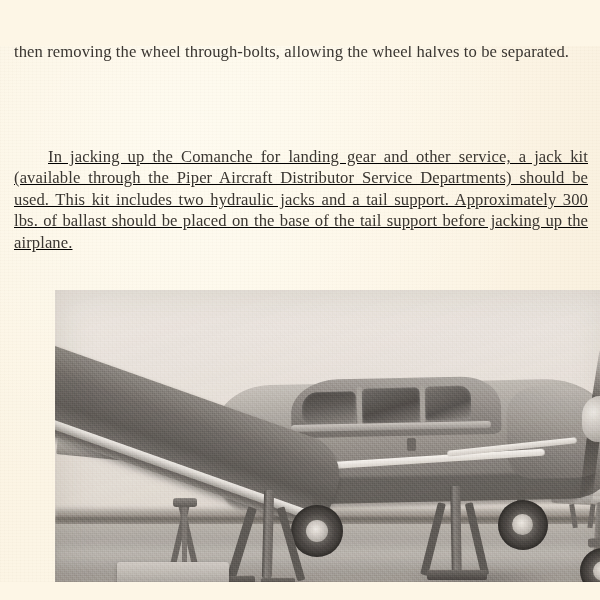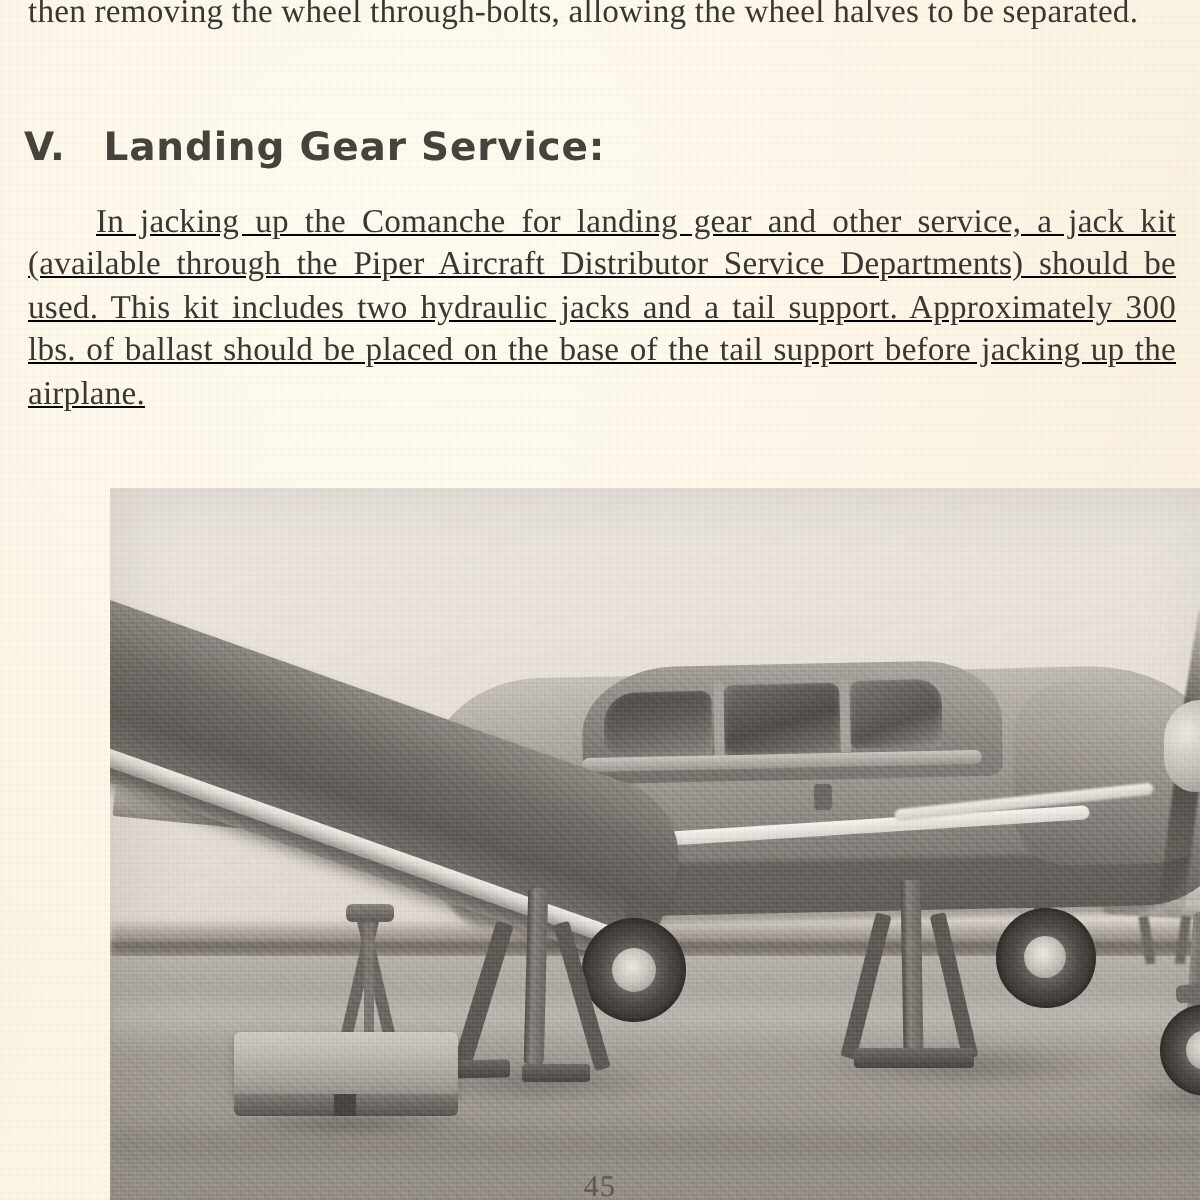--- a/index.html
+++ b/index.html
@@ -13,25 +13,26 @@
     background: #fdf6e6;
     font-family: "Liberation Serif", serif;
     position: relative;
   }
 
   
   #page {
     position: absolute;
     inset: 0;
     width: 600px;
-    height: 600px;
+    height: 536px;
     background:
       radial-gradient(ellipse at 30% 20%, rgba(255,252,242,0.85) 0%, rgba(253,246,230,0) 60%),
       linear-gradient(103deg, #fbf3e2 0%, #fdf7e8 40%, #fcf4e4 72%, #f8efdd 100%);
     overflow: hidden;
+    margin-top: 46px;
   }
   
   #page::after {
     content: "";
     position: absolute;
     inset: 0;
     pointer-events: none;
     background-image:
       repeating-linear-gradient(0deg, rgba(120,100,70,0.035) 0px, rgba(120,100,70,0.035) 1px, rgba(0,0,0,0) 1px, rgba(0,0,0,0) 3px),
       repeating-linear-gradient(90deg, rgba(120,100,70,0.028) 0px, rgba(120,100,70,0.028) 1px, rgba(0,0,0,0) 1px, rgba(0,0,0,0) 4px);
@@ -420,23 +421,20 @@
 </style>
 </head>
 <body>
 
 <div id="page">
 
   <div class="textcol">
     <p class="para cont">then removing the wheel through-bolts, allowing the wheel halves to be separated.</p>
   </div>
 
-  <h2 class="heading">
-    <span class="numeral">V.</span><span>Landing Gear Service:</span>
-  </h2>
 
   <div class="body2">
     <p class="para indent">In jacking up the Comanche for landing gear and other service, a jack kit (available through the Piper Aircraft Distributor Service Departments) should be used. This kit includes two hydraulic jacks and a tail support. Approximately 300 lbs. of ballast should be placed on the base of the tail support before jacking up the airplane.</p>
   </div>
 
   <figure id="photo">
     <div class="layer sky"></div>
     <div class="layer horizon"></div>
     <div class="layer horizon2"></div>
     <div class="layer ground"></div>

